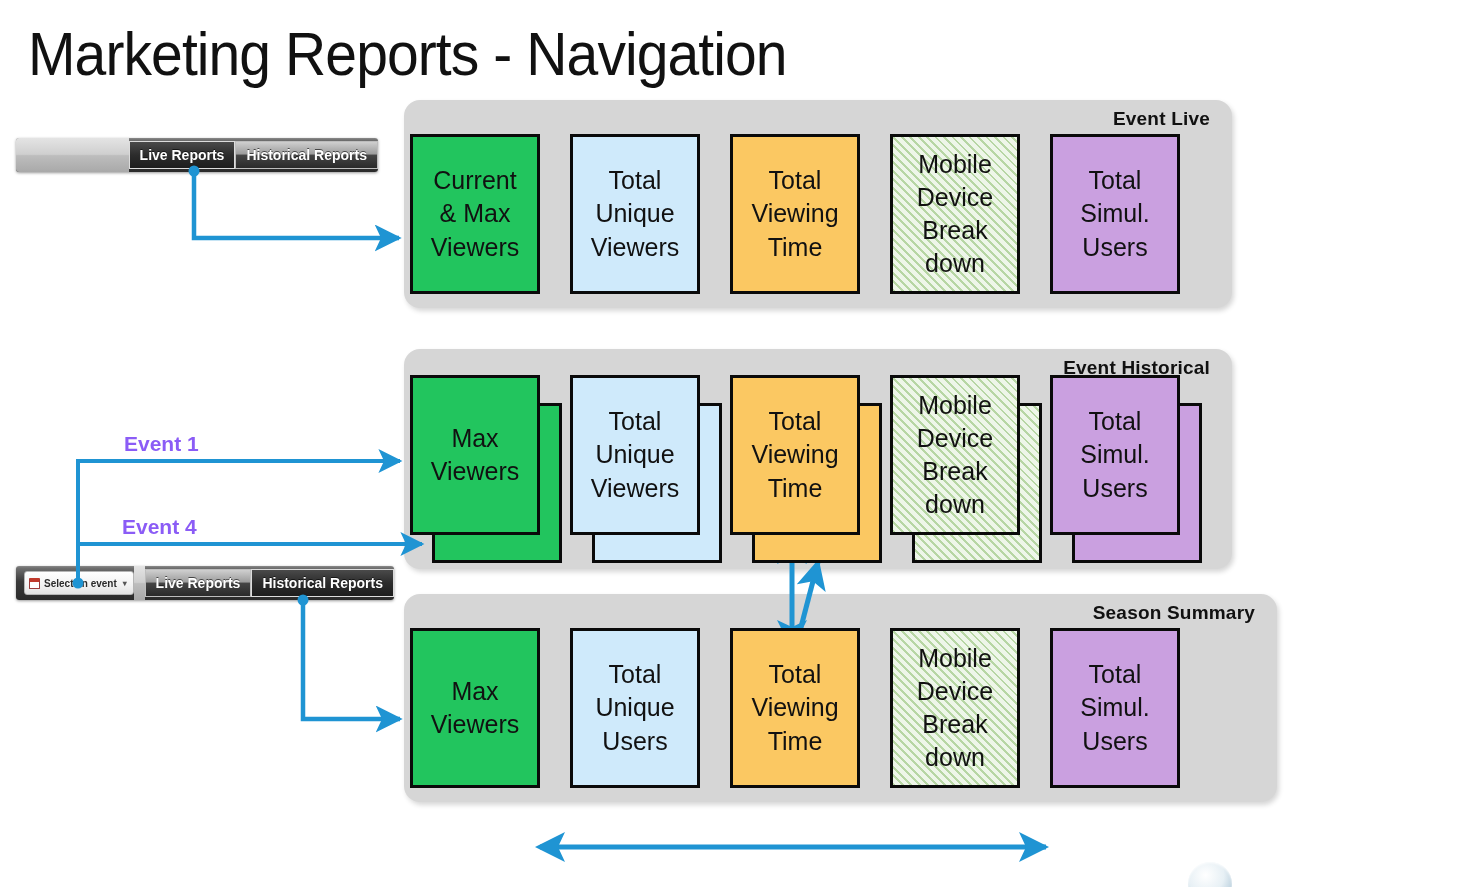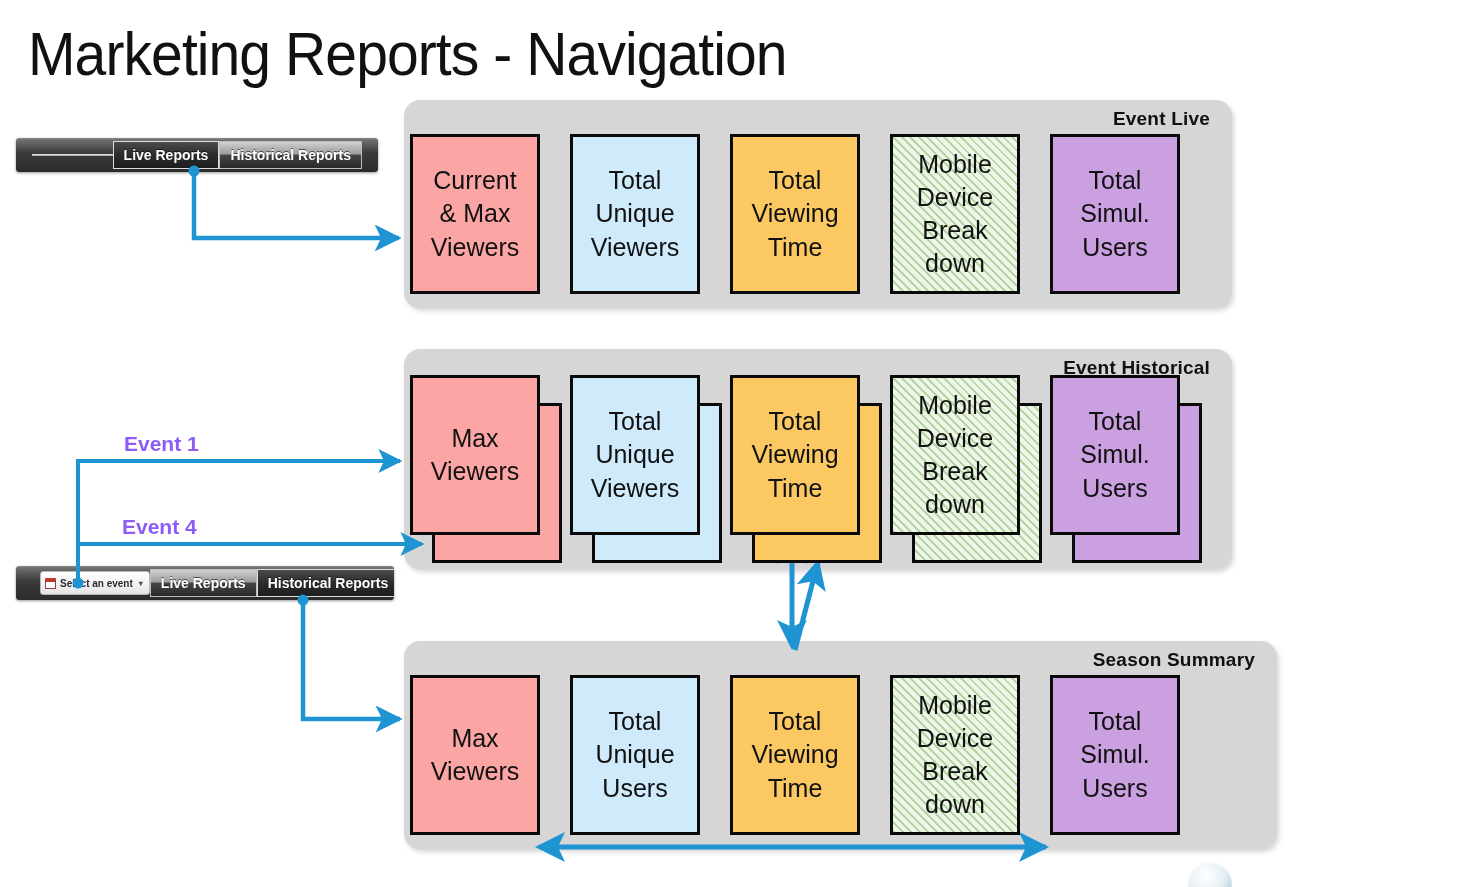--- a/index.html
+++ b/index.html
@@ -59,21 +59,21 @@
     display: flex;
     align-items: center;
     justify-content: center;
     text-align: center;
     font-size: 25px;
     line-height: 1.33;
     color: #111111;
     font-weight: 400;
     white-space: pre-line;
   }
-  .rbox.green  { background: #fca5a5; }
+  .rbox.green  { background: #22c55e; }
   .rbox.blue   { background: #cfeafb; }
   .rbox.orange { background: #fbc862; }
   .rbox.purple { background: #caa0e0; }
   .rbox.hatch  {
     background-color: #ffffff;
     background-image: repeating-linear-gradient(
         45deg,
         #b7d6a4 0px, #b7d6a4 2px,
         #eef6e9 2px, #eef6e9 6px);
   }
@@ -87,21 +87,21 @@
 
   
   .toolbar {
     position: absolute;
     background: linear-gradient(to bottom, #8a8a8a 0%, #6f6f6f 6%, #3a3a3a 45%, #2b2b2b 100%);
     border-radius: 3px;
     box-sizing: border-box;
     display: flex;
     align-items: center;
     box-shadow: 0 1px 3px rgba(0,0,0,0.4);
-    padding: 16px;
+    padding: 0;
     overflow: hidden;
   }
   .tb-fill {
     flex: 1 1 auto;
     height: 100%;
     background: linear-gradient(to bottom, #e4e4e4 0%, #cfcfcf 48%, #bdbdbd 52%, #a9a9a9 100%);
   }
   .tb-btn {
     height: 28px;
     display: flex;
@@ -239,21 +239,21 @@
 Time</div>
     <div class="rbox hatch front" style="left:486px; top:26px; width:130px; height:160px;">Mobile
 Device
 Break
 down</div>
     <div class="rbox purple front" style="left:646px; top:26px; width:130px; height:160px;">Total
 Simul.
 Users</div>
   </div>
 
-  <div class="panel" style="left:404px; top:641px; width:873px; height:208px;">
+  <div class="panel" style="left:404px; top:594px; width:873px; height:208px;">
     <div class="panel-label">Season Summary</div>
 
     <div class="rbox green front" style="left:6px; top:34px; width:130px; height:160px;">Max
 Viewers</div>
     <div class="rbox blue front" style="left:166px; top:34px; width:130px; height:160px;">Total
 Unique
 Users</div>
     <div class="rbox orange front" style="left:326px; top:34px; width:130px; height:160px;">Total
 Viewing
 Time</div>

